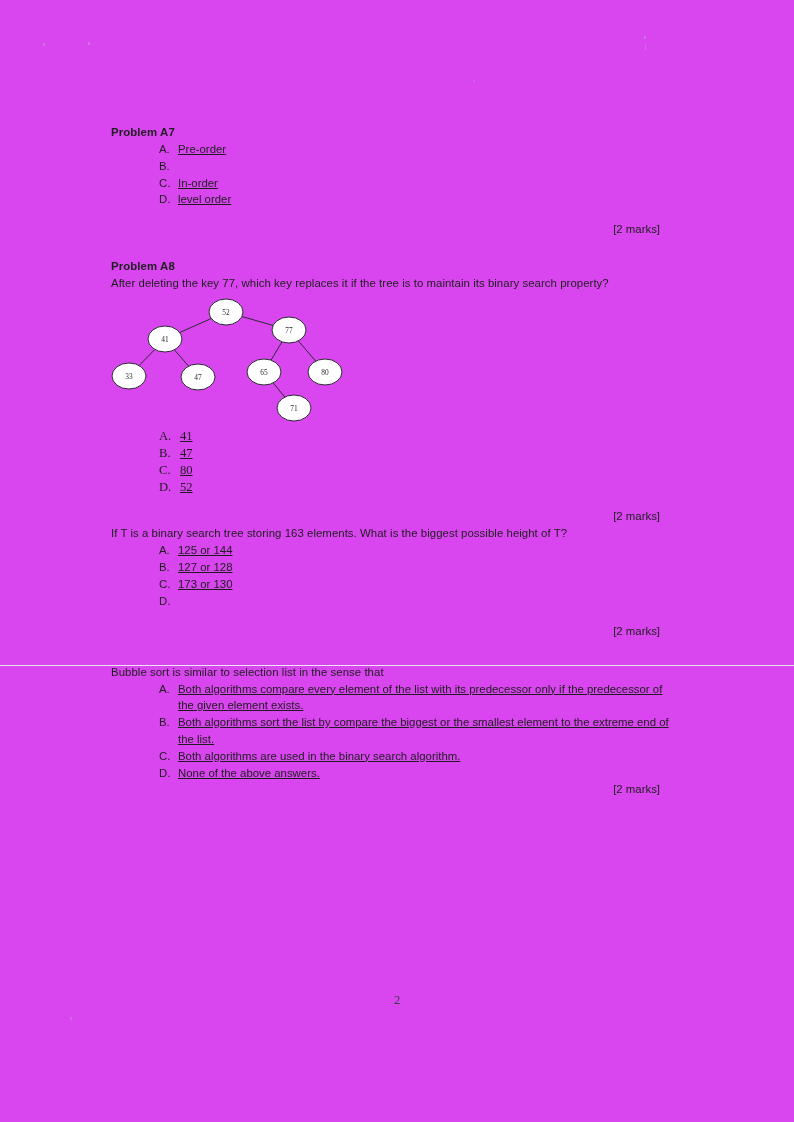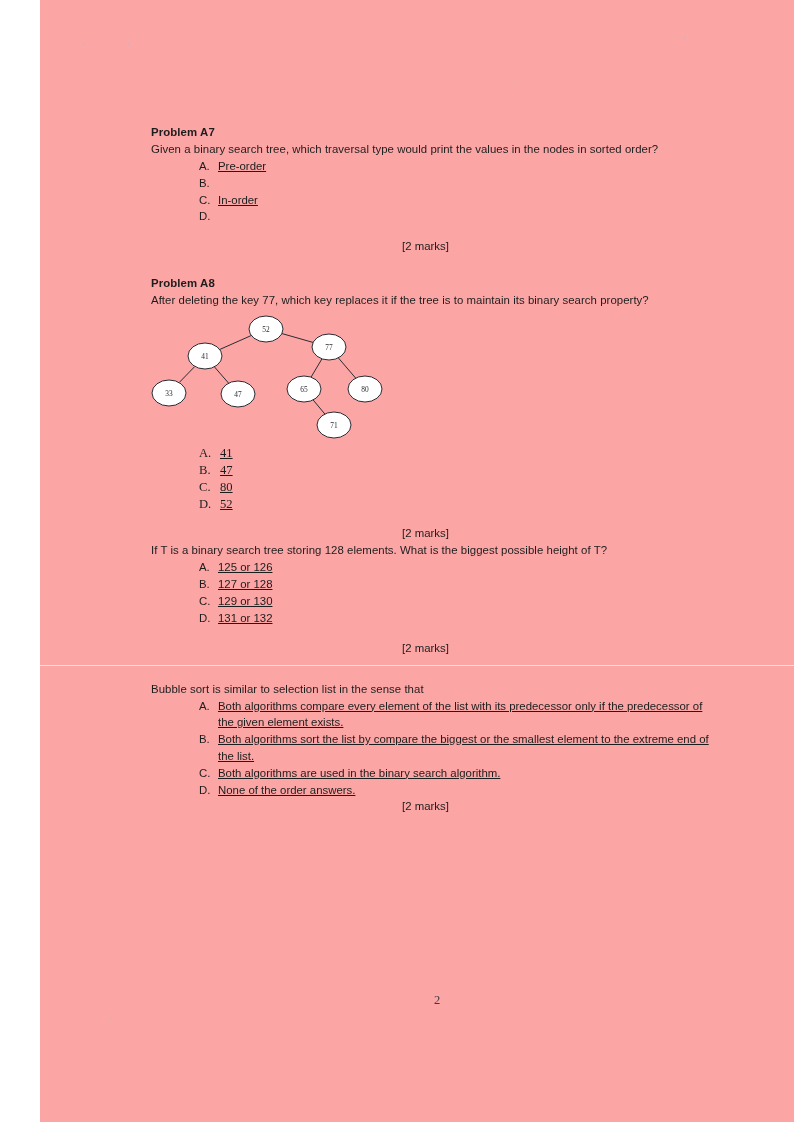--- a/index.html
+++ b/index.html
@@ -12,22 +12,21 @@
     height: 1122px;
     position: relative;
     font-family: "Liberation Sans", sans-serif;
     color: #1d1d1d;
     overflow: hidden;
   }
 
   .page {
     position: absolute;
     inset: 0;
-    background: #fca5a5;
-    margin-left: 40px;
+    background: #d946ef;
   }
 
   
   .speckle {
     position: absolute;
     background: #b9b9c4;
     opacity: .55;
     border-radius: 50%;
   }
   .scanline {
@@ -79,21 +78,21 @@
 
   
   .options.serif .option {
     font-family: "Liberation Serif", serif;
     font-size: 12.6px;
     line-height: 16.8px;
   }
   .options.serif .option-letter { width: 21px; flex: 0 0 21px; }
 
   .marks {
-    text-align: center;
+    text-align: right;
     font-size: 11.4px;
     line-height: 17px;
     padding-right: 11px;
   }
 
   .gap-sm { height: 13px; }
   .gap-md { height: 20px; }
   .gap-lg { height: 24px; }
 
   
@@ -131,35 +130,35 @@
   <div class="speckle" style="left:473px; top:80px;  width:2px; height:2px; opacity:.3;"></div>
   <div class="speckle" style="left:644px; top:36px;  width:2px; height:3px;"></div>
   <div class="speckle" style="left:645px; top:44px;  width:1px; height:6px; opacity:.35; border-radius:0;"></div>
   <div class="speckle" style="left:70px;  top:1017px; width:2px; height:3px; opacity:.4;"></div>
   <div class="scanline" style="top:665px;"></div>
 
   <div class="content">
 
     <section class="problem">
       <div class="problem-title">Problem A7</div>
-      <div class="problem-stem">Given a binary search tree, which traversal type would print the values in the nodes in sorted order?</div>
       <ul class="options">
         <li class="option">
           <span class="option-letter">A.</span>
           <span class="option-text">Pre-order</span>
         </li>
         <li class="option">
           <span class="option-letter">B.</span>
         </li>
         <li class="option">
           <span class="option-letter">C.</span>
           <span class="option-text">In-order</span>
         </li>
         <li class="option">
           <span class="option-letter">D.</span>
+          <span class="option-text">level order</span>
         </li>
       </ul>
       <div class="gap-sm"></div>
       <div class="marks">[2 marks]</div>
     </section>
 
     <div class="gap-md"></div>
 
     <section class="problem">
       <div class="problem-title">Problem A8</div>
@@ -229,37 +228,36 @@
         <li class="option">
           <span class="option-letter">D.</span>
           <span class="option-text">52</span>
         </li>
       </ul>
       <div class="gap-sm"></div>
       <div class="marks">[2 marks]</div>
     </section>
 
     <section class="problem">
-      <div class="problem-stem">If T is a binary search tree storing 128 elements. What is the biggest possible height of T?</div>
+      <div class="problem-stem">If T is a binary search tree storing 163 elements. What is the biggest possible height of T?</div>
       <ul class="options">
         <li class="option">
           <span class="option-letter">A.</span>
-          <span class="option-text">125 or 126</span>
+          <span class="option-text">125 or 144</span>
         </li>
         <li class="option">
           <span class="option-letter">B.</span>
           <span class="option-text">127 or 128</span>
         </li>
         <li class="option">
           <span class="option-letter">C.</span>
-          <span class="option-text">129 or 130</span>
-        </li>
-        <li class="option">
-          <span class="option-letter">D.</span>
-          <span class="option-text">131 or 132</span>
+          <span class="option-text">173 or 130</span>
+        </li>
+        <li class="option">
+          <span class="option-letter">D.</span>
         </li>
       </ul>
       <div class="gap-sm"></div>
       <div class="marks">[2 marks]</div>
     </section>
 
     <div class="gap-lg"></div>
 
     <section class="problem">
       <div class="problem-stem">Bubble sort is similar to selection list in the sense that</div>
@@ -271,21 +269,21 @@
         <li class="option">
           <span class="option-letter">B.</span>
           <span class="option-text">Both algorithms sort the list by compare the biggest or the smallest element to the extreme end of the list.</span>
         </li>
         <li class="option">
           <span class="option-letter">C.</span>
           <span class="option-text">Both algorithms are used in the binary search algorithm.</span>
         </li>
         <li class="option">
           <span class="option-letter">D.</span>
-          <span class="option-text">None of the order answers.</span>
+          <span class="option-text">None of the above answers.</span>
         </li>
       </ul>
       <div class="marks">[2 marks]</div>
     </section>
 
   </div>
 
   <div class="page-number">2</div>
 </div>
 

